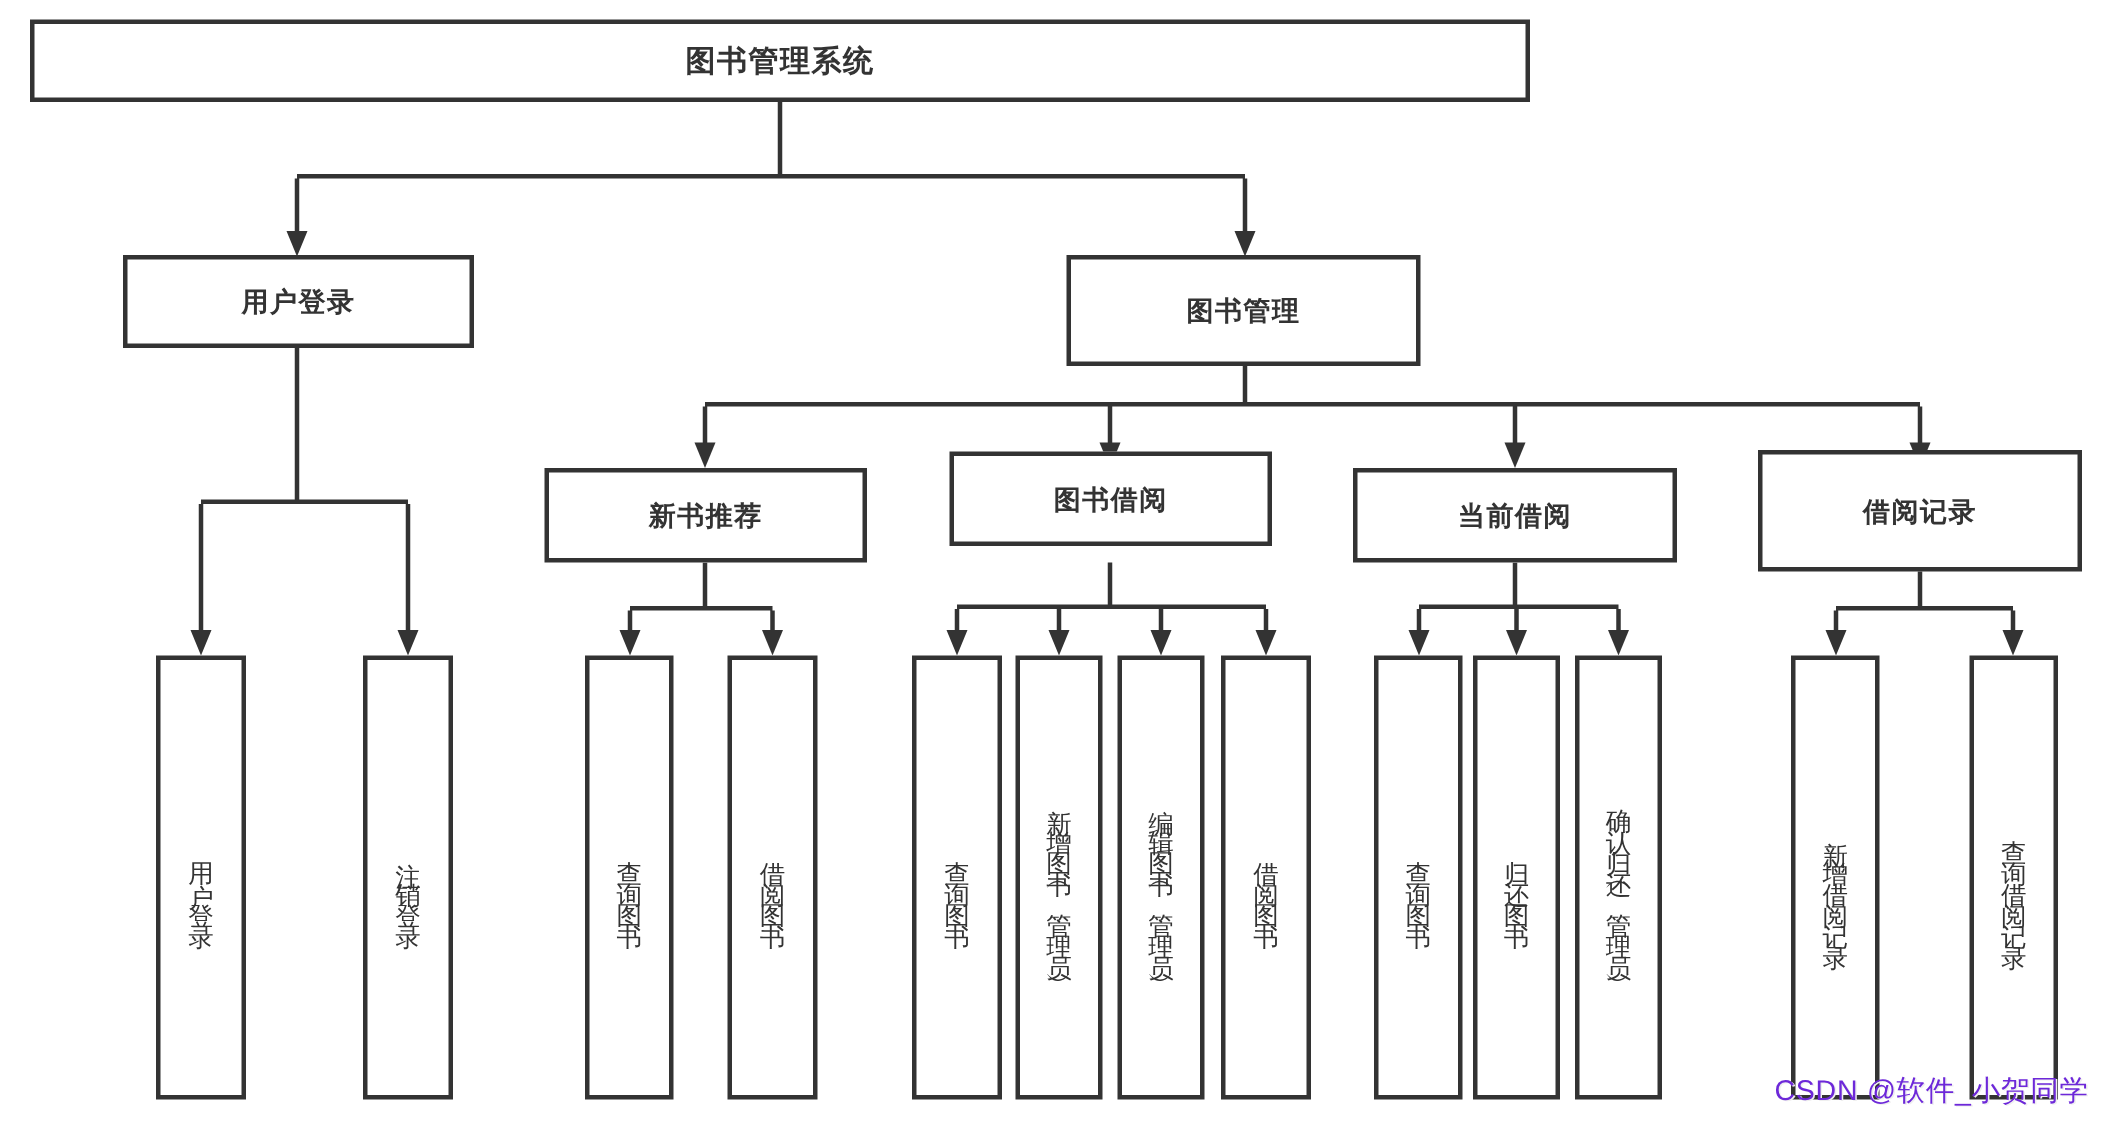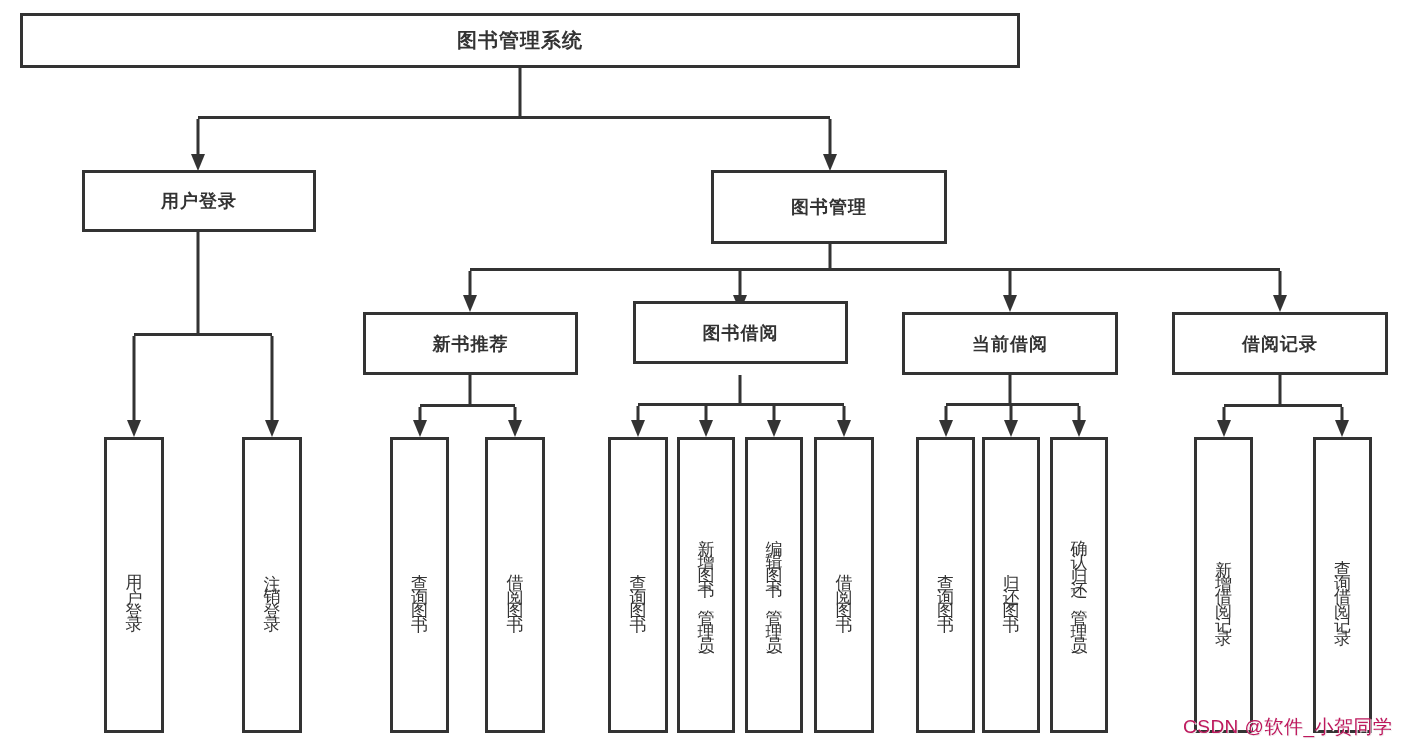--- a/index.html
+++ b/index.html
@@ -36,21 +36,21 @@
     font-size: 17px;
     letter-spacing: 14px;
     line-height: 1;
     padding-top: 8px;
   }
   .watermark {
     position: absolute;
     left: 1183px;
     top: 714px;
     font-size: 19px;
-    color: #be185d;
+    color: #6d28d9;
     letter-spacing: 0.5px;
     z-index: 3;
     white-space: nowrap;
     text-shadow: 1px 1px 0 #efefef;
   }
 </style>
 </head>
 <body>
 
 <div class="canvas">
@@ -103,21 +103,21 @@
   </svg>
 
   <div class="node h root" style="left:20px; top:13px; width:1000px; height:55px;">图书管理系统</div>
 
   <div class="node h" style="left:82px; top:170px; width:234px; height:62px;">用户登录</div>
   <div class="node h" style="left:711px; top:170px; width:236px; height:74px;">图书管理</div>
 
   <div class="node h" style="left:363px; top:312px; width:215px; height:63px;">新书推荐</div>
   <div class="node h" style="left:633px; top:301px; width:215px; height:63px;">图书借阅</div>
   <div class="node h" style="left:902px; top:312px; width:216px; height:63px;">当前借阅</div>
-  <div class="node h" style="left:1172px; top:312px; width:216px; height:63px;">借阅记录</div>
+  <div class="node h" style="left:1172px; top:300px; width:216px; height:81px;">借阅记录</div>
 
   <div class="node v" style="left:104px; top:437px; width:60px; height:296px;">用户登录</div>
   <div class="node v" style="left:242px; top:437px; width:60px; height:296px;">注销登录</div>
 
   <div class="node v" style="left:390px; top:437px; width:59px; height:296px;">查询图书</div>
   <div class="node v" style="left:485px; top:437px; width:60px; height:296px;">借阅图书</div>
 
   <div class="node v" style="left:608px; top:437px; width:60px; height:296px;">查询图书</div>
   <div class="node v" style="left:677px; top:437px; width:58px; height:296px;">新增图书（管理员）</div>
   <div class="node v" style="left:745px; top:437px; width:58px; height:296px;">编辑图书（管理员）</div>

